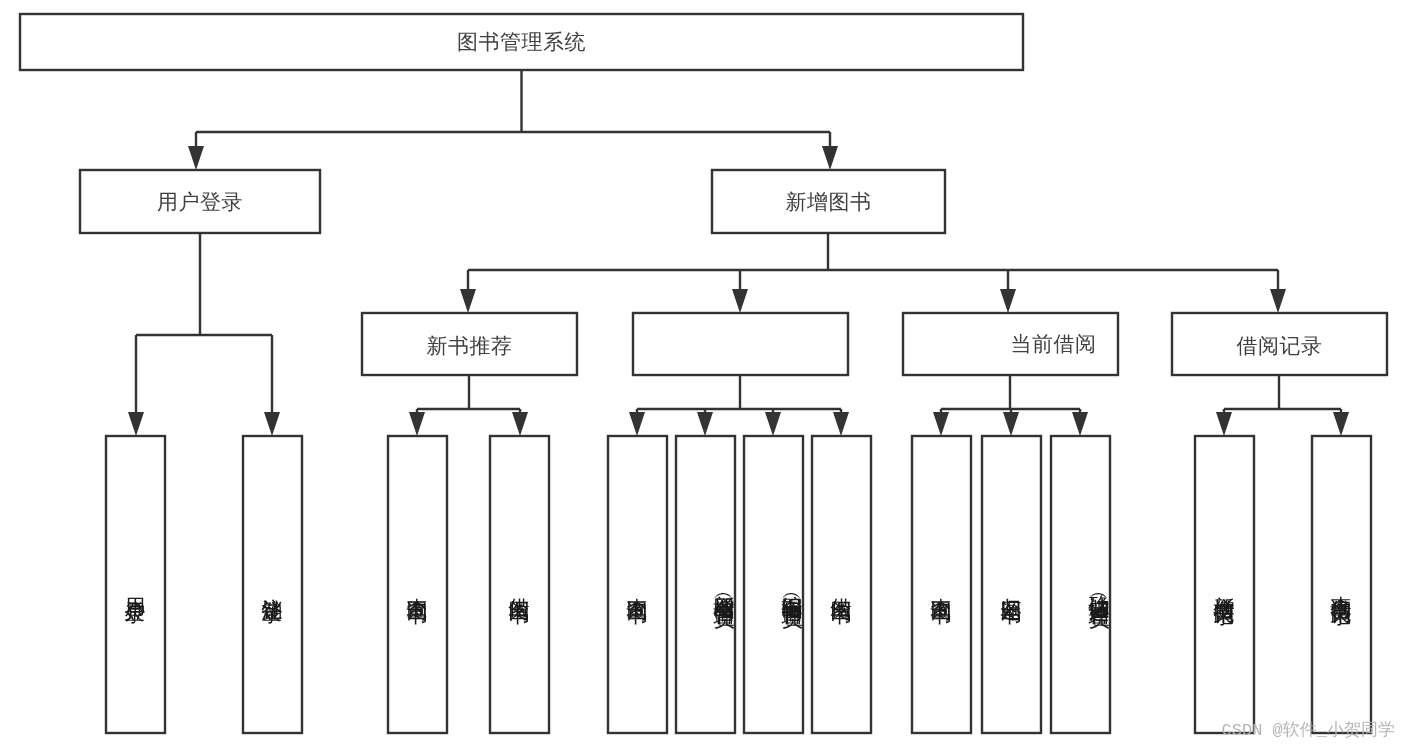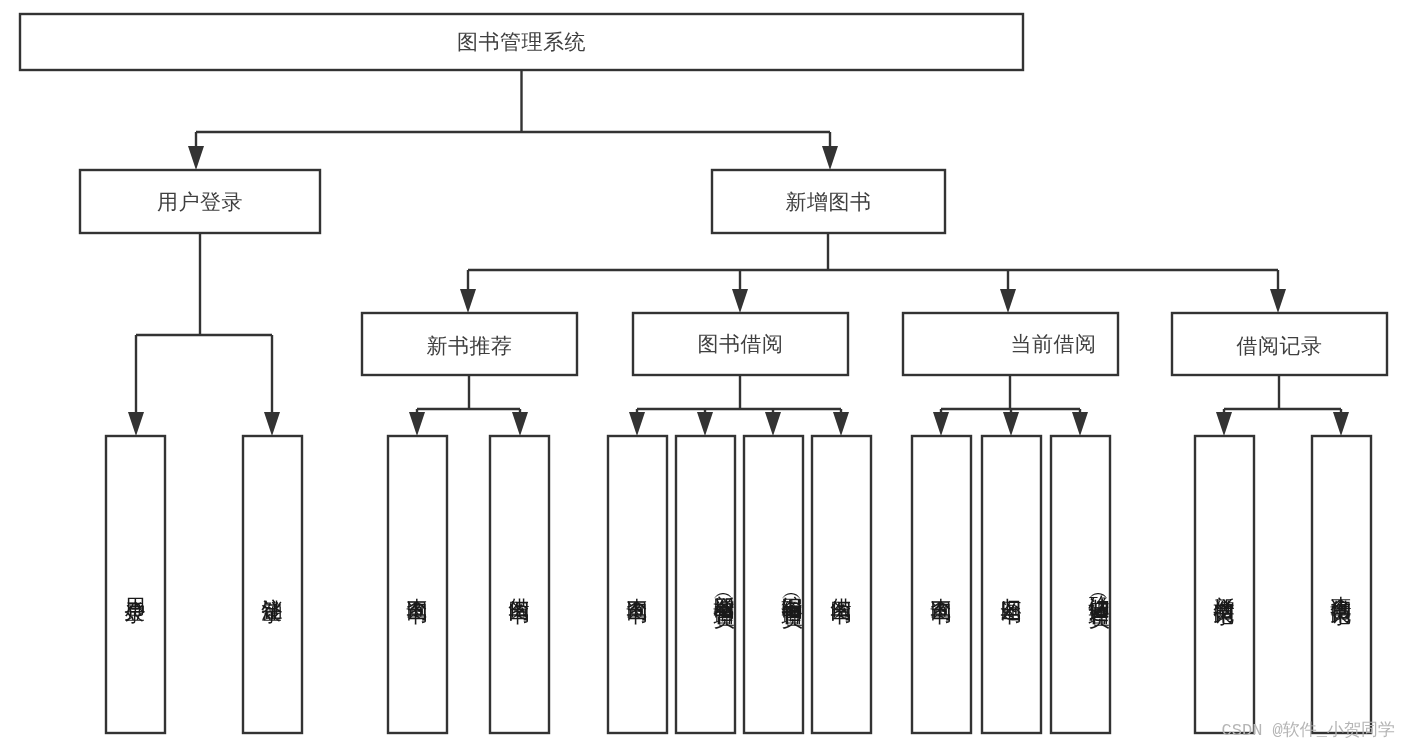--- a/index.html
+++ b/index.html
@@ -186,21 +186,20 @@
     <rect class="node-rect" x="1195" y="436" width="59" height="297"></rect>
     <rect class="node-rect" x="1312" y="436" width="59" height="297"></rect>
   </svg>
 
   <div class="node-label-h" style="left:20px; top:14px; width:1003px; height:56px;">图书管理系统</div>
 
   <div class="node-label-h" style="left:80px; top:170px; width:240px; height:63px;">用户登录</div>
   <div class="node-label-h" style="left:712px; top:170px; width:233px; height:63px;">新增图书</div>
 
   <div class="node-label-h" style="left:362px; top:313px; width:215px; height:66px;">新书推荐</div>
-  <div class="node-label-h" style="left:633px; top:313px; width:215px; height:62px;">图书借阅</div>
   <div class="node-label-h" style="left:903px; top:313px; width:215px; height:62px;padding-left:43px;">当前借阅</div>
   <div class="node-label-h" style="left:1172px; top:313px; width:215px; height:66px;text-align:center;">借阅记录</div>
 
   <div class="node-label-v center" style="left:106px; top:436px; width:59px; height:297px;">用户登录</div>
   <div class="node-label-v center" style="left:243px; top:436px; width:59px; height:297px;">注销登录</div>
   <div class="node-label-v center" style="left:388px; top:436px; width:59px; height:297px;">查询图书</div>
   <div class="node-label-v center" style="left:490px; top:436px; width:59px; height:297px;">借阅图书</div>
   <div class="node-label-v center" style="left:608px; top:436px; width:59px; height:297px;">查询图书</div>
   <div class="node-label-v" style="left:676px; top:440px; width:59px; height:293px;">新增图书（管理员）</div>
   <div class="node-label-v" style="left:744px; top:440px; width:59px; height:293px;">编辑图书（管理员）</div>

